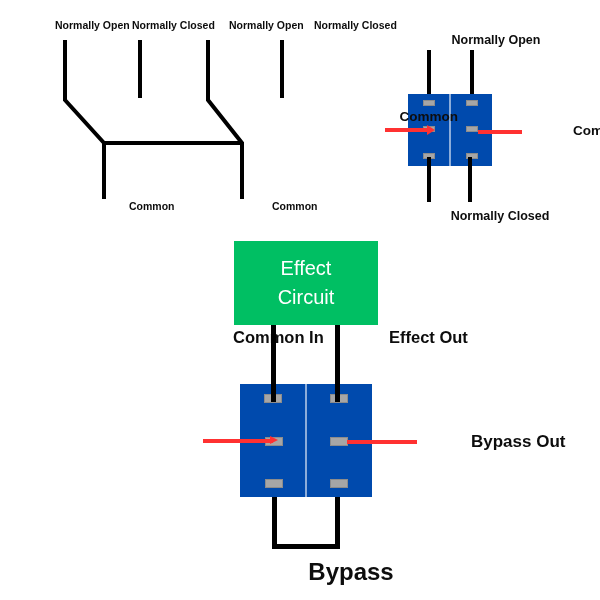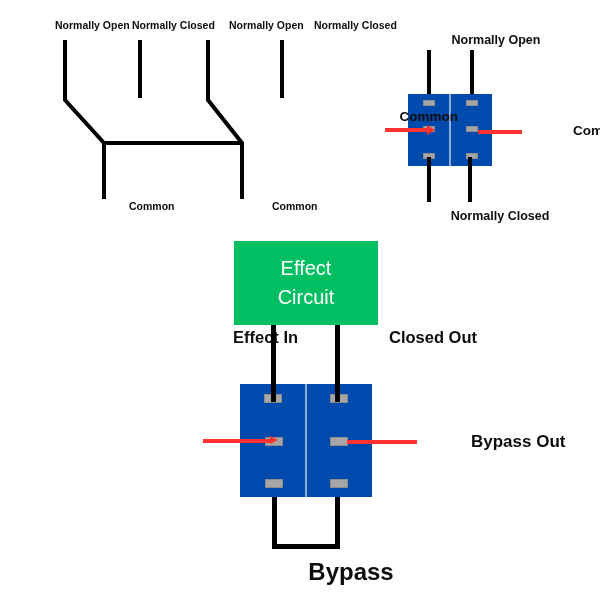--- a/index.html
+++ b/index.html
@@ -85,22 +85,22 @@
   </div>
 
   <div class="abs" style="left:0;top:236px;width:580px;height:360px;">
 
     <div class="green-box" style="left:234px;top:5px;width:144px;height:84px;">
       <div class="boxlabel">Effect Circuit</div>
     </div>
 
     <div class="wire" style="left:271px;top:89px;width:5px;height:77px;z-index:3;"></div>
     <div class="wire" style="left:335px;top:89px;width:5px;height:77px;z-index:3;"></div>
-    <div class="lbl lbl-lg" style="left:187px;top:92px;">Effect In</div>
-    <div class="lbl lbl-lg" style="left:343px;top:92px;">Closed Out</div>
+    <div class="lbl lbl-lg" style="left:187px;top:92px;">Common In</div>
+    <div class="lbl lbl-lg" style="left:343px;top:92px;">Effect Out</div>
 
     <div class="switch-box" style="left:240px;top:148px;width:132px;height:113px;z-index:1;">
       <div class="divider" style="left:65px;"></div>
     </div>
     <div class="lug lug-lg" style="left:264px;top:158px;z-index:2;"></div>
     <div class="lug lug-lg" style="left:330px;top:158px;z-index:2;"></div>
     <div class="lug lug-lg" style="left:265px;top:201px;z-index:2;"></div>
     <div class="lug lug-lg" style="left:330px;top:201px;z-index:2;"></div>
     <div class="lug lug-lg" style="left:265px;top:243px;z-index:2;"></div>
     <div class="lug lug-lg" style="left:330px;top:243px;z-index:2;"></div>

